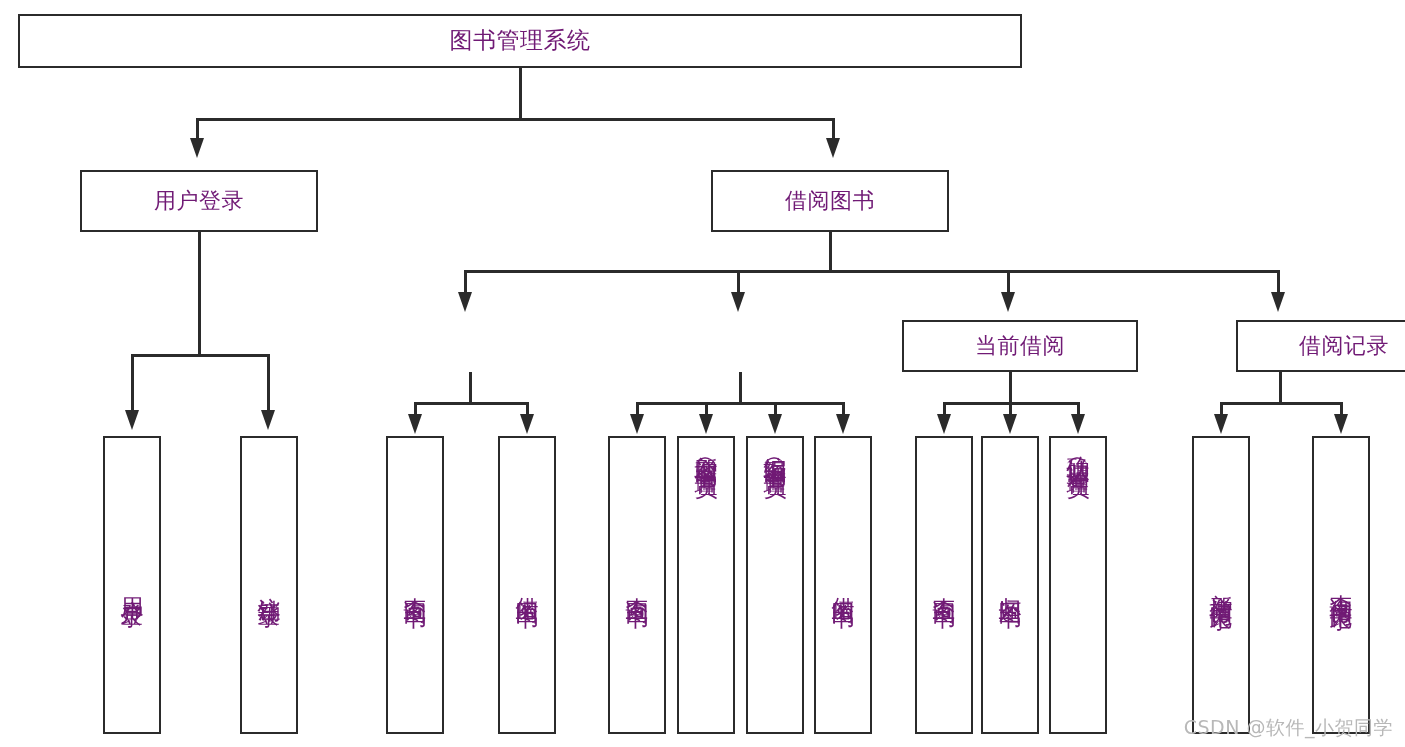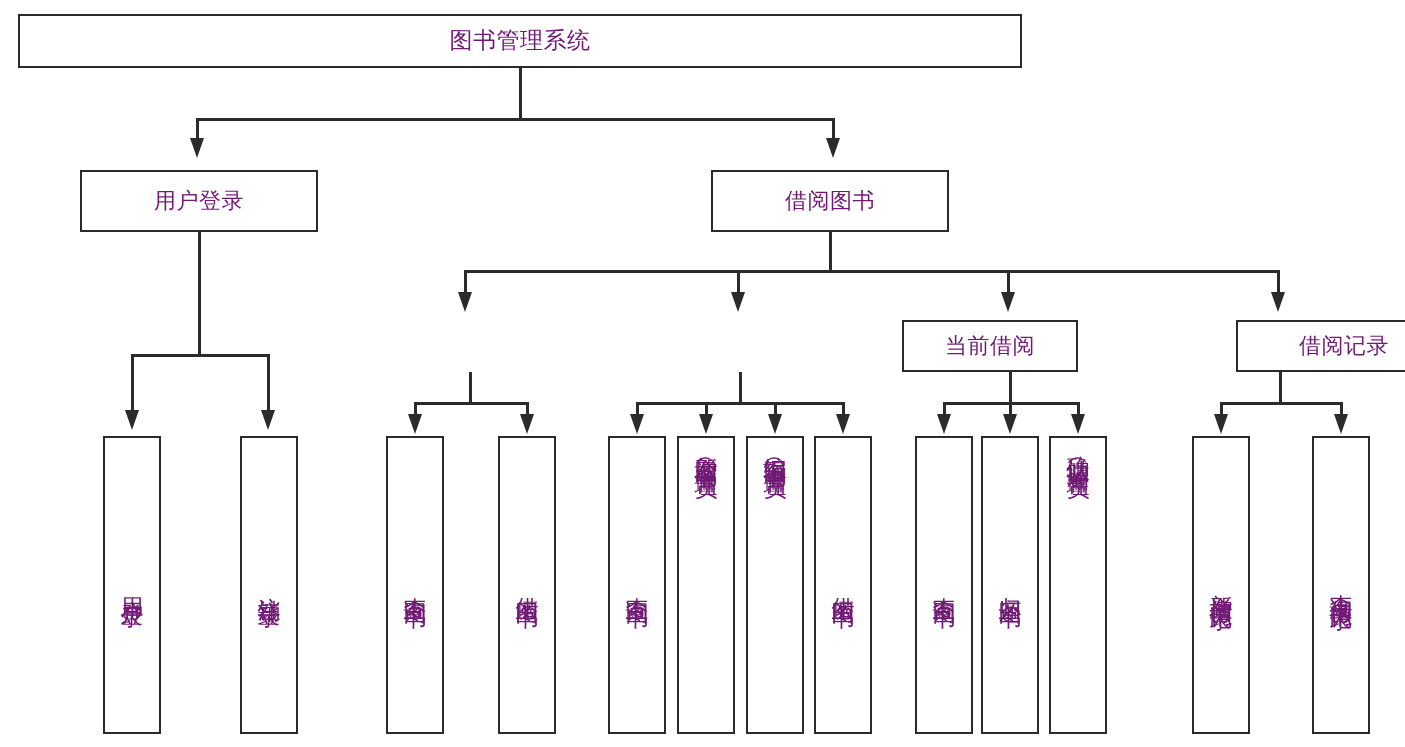--- a/index.html
+++ b/index.html
@@ -124,21 +124,21 @@
   <div class="hline" style="left:464px; top:270px; width:816px; height:2.5px;"></div>
   <div class="vline" style="left:464px; top:270px; width:2.5px; height:24px;"></div>
   <div class="vline" style="left:737px; top:270px; width:2.5px; height:24px;"></div>
   <div class="vline" style="left:1007px; top:270px; width:2.5px; height:24px;"></div>
   <div class="vline" style="left:1277px; top:270px; width:2.5px; height:24px;"></div>
   <div class="arrow" style="left:458px; top:292px;"></div>
   <div class="arrow" style="left:731px; top:292px;"></div>
   <div class="arrow" style="left:1001px; top:292px;"></div>
   <div class="arrow" style="left:1271px; top:292px;"></div>
 
-  <div class="node h" style="left:902px; top:320px; width:176px; height:52px;">
+  <div class="node h" style="left:902px; top:320px; width:236px; height:52px;">
     <span class="lbl">当前借阅</span>
   </div>
   <div class="node h" style="left:1236px; top:320px; width:216px; height:52px;">
     <span class="lbl">借阅记录</span>
   </div>
 
   <div class="vline" style="left:469px; top:372px; width:2.5px; height:32px;"></div>
   <div class="hline" style="left:414px; top:402px; width:114px; height:2.5px;"></div>
   <div class="vline" style="left:414px; top:402px; width:2.5px; height:14px;"></div>
   <div class="vline" style="left:526px; top:402px; width:2.5px; height:14px;"></div>
@@ -209,14 +209,15 @@
     <span class="lbl">确认归还（管理员）</span>
   </div>
 
   <div class="node v mid" style="left:1192px; top:436px; width:58px; height:298px;">
     <span class="lbl">新增借阅记录</span>
   </div>
   <div class="node v mid" style="left:1312px; top:436px; width:58px; height:298px;">
     <span class="lbl">查询借阅记录</span>
   </div>
 
+  <div id="watermark">CSDN @软件_小贺同学</div>
 
 </div>
 
 </body></html>

